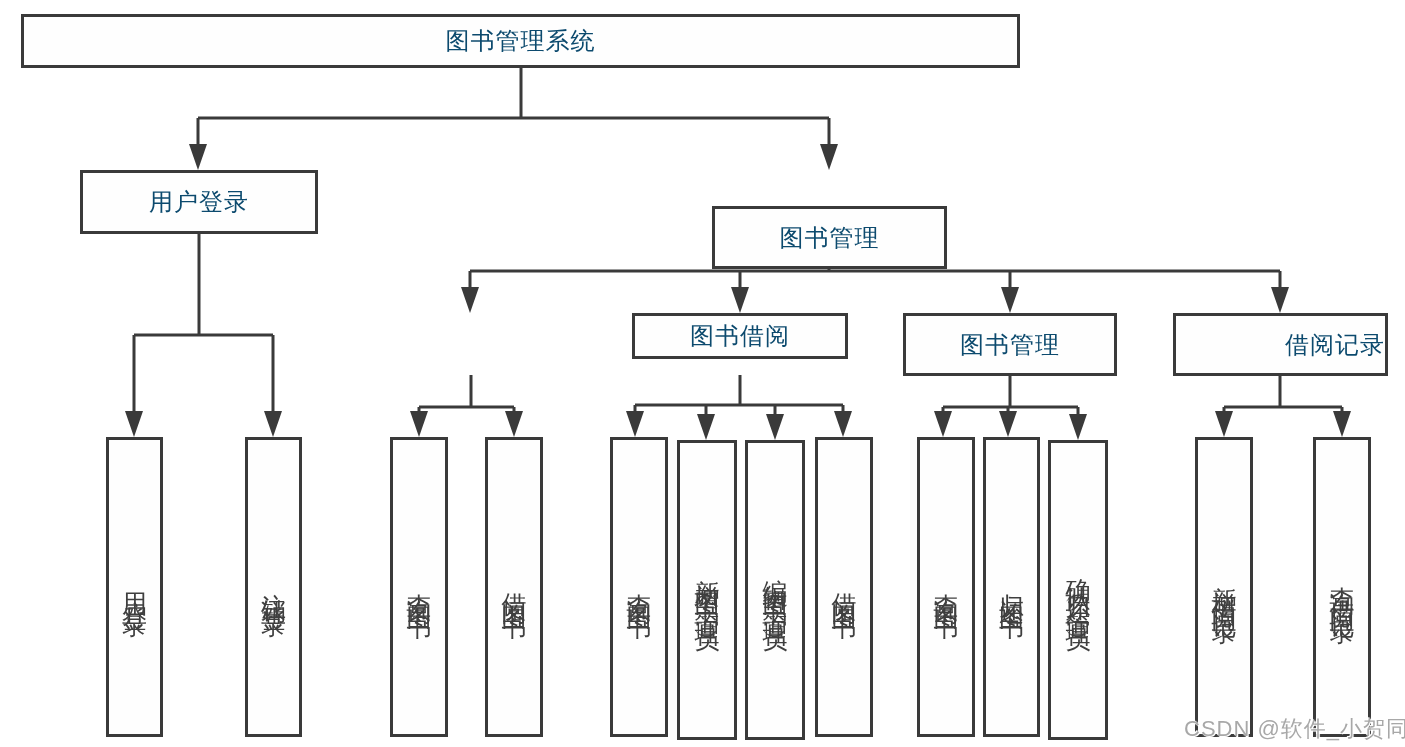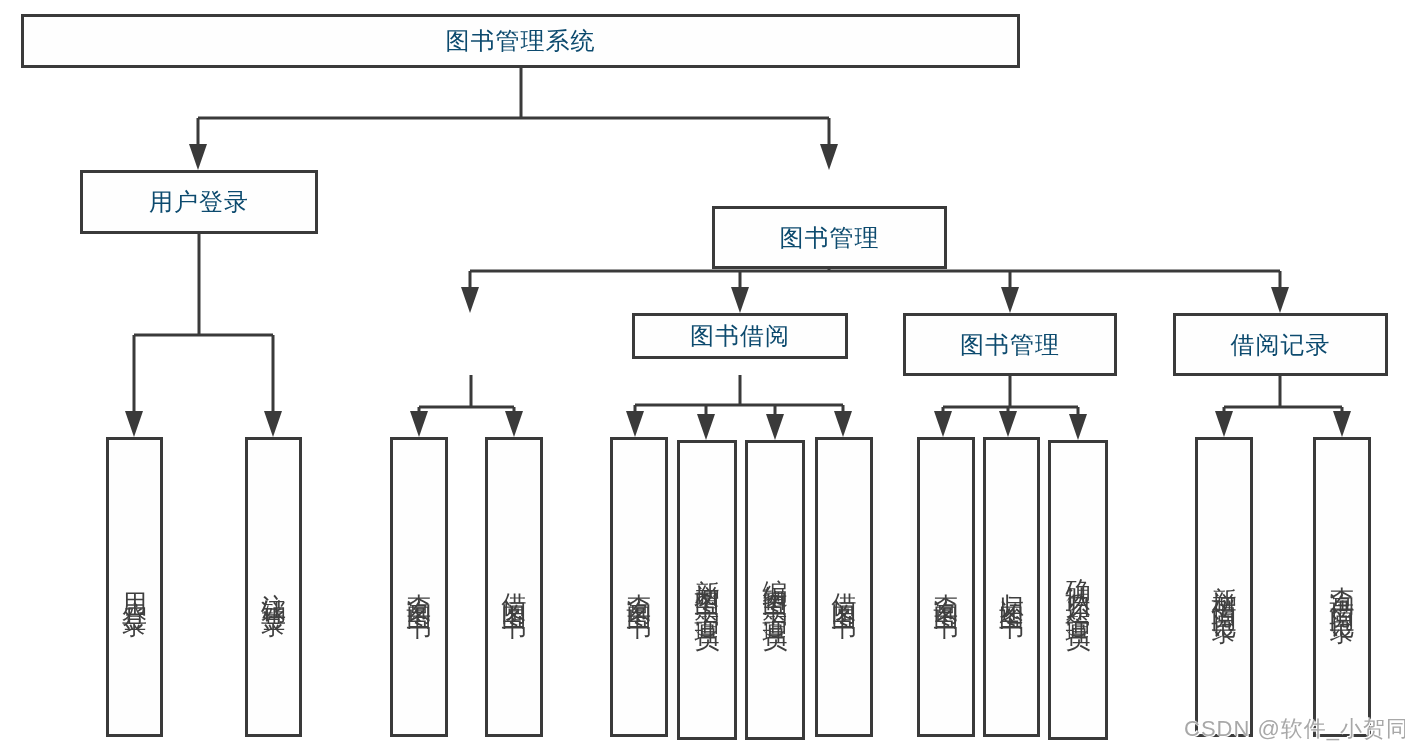--- a/index.html
+++ b/index.html
@@ -117,21 +117,21 @@
   <div class="hbox" style="left:712px; top:170px; width:235px; height:63px;margin-top:36px;">
     <span>图书管理</span>
   </div>
 
   <div class="hbox" style="left:632px; top:313px; width:216px; height:46px;">
     <span>图书借阅</span>
   </div>
   <div class="hbox" style="left:903px; top:313px; width:214px; height:63px;">
     <span>图书管理</span>
   </div>
-  <div class="hbox" style="left:1173px; top:313px; width:215px; height:63px;">
+  <div class="hbox" style="left:1173px; top:313px; width:215px; height:63px;justify-content:flex-end;">
     <span>借阅记录</span>
   </div>
 
   <div class="vbox" style="left:106px; top:437px; width:57px; height:300px;">
     <span class="vtext">用户登录</span>
   </div>
   <div class="vbox" style="left:245px; top:437px; width:57px; height:300px;">
     <span class="vtext">注销登录</span>
   </div>
 

